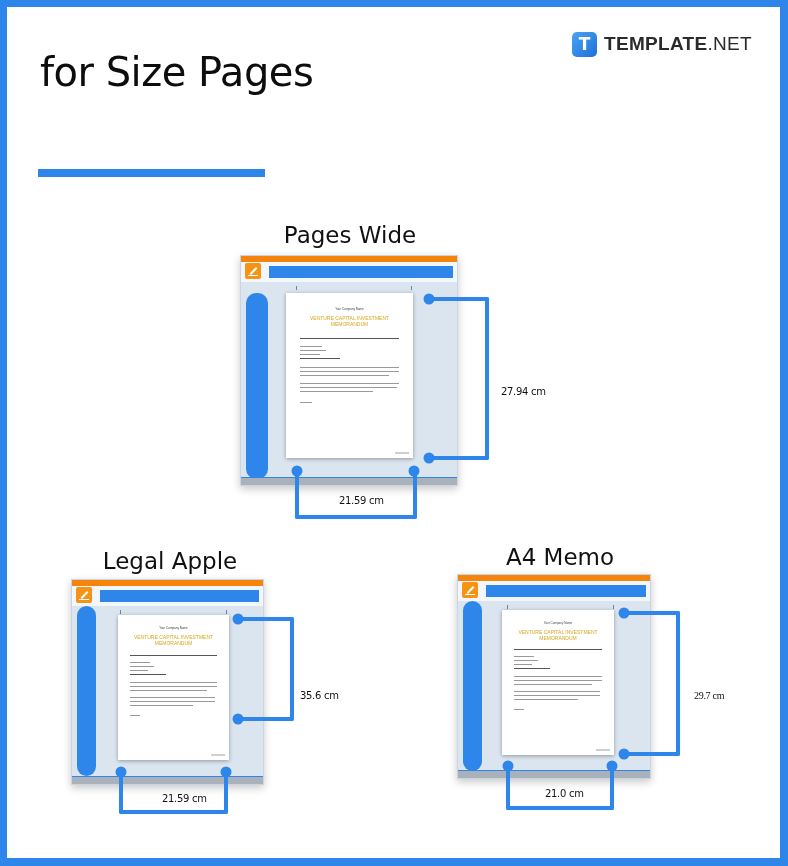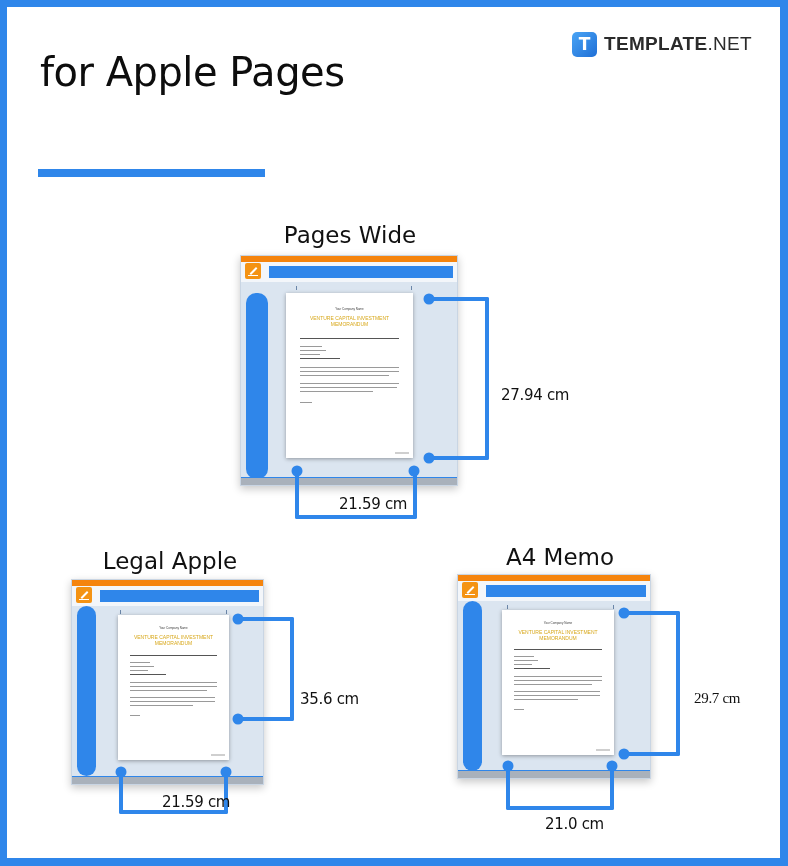--- a/index.html
+++ b/index.html
@@ -82,31 +82,31 @@
     position: absolute; border: 4px solid #2f86ea; border-left: none; border-radius: 0 2px 2px 0;
   }
   .bracket-h {
     position: absolute; border: 4px solid #2f86ea; border-top: none; border-radius: 0 0 2px 2px;
   }
   .dot {
     position: absolute; width: 11px; height: 11px; border-radius: 50%; background: #2f86ea;
     transform: translate(-50%, -50%);
   }
   .dim-label {
-    position: absolute; font-family: "DejaVu Sans", sans-serif; font-size: 15px;
+    position: absolute; font-family: "DejaVu Sans", sans-serif; font-size: 10px;
     color: #111; white-space: nowrap; letter-spacing: -0.3px;
   }
 </style>
 </head>
 <body>
 
 <div class="frame"></div>
 
 <div class="title">
-  <div>for Apple Pages</div>
+  <div>for Size Pages</div>
 </div>
 <div class="title-underline"></div>
 
 <div class="logo">
   <div class="logo-badge">T</div>
   <div class="logo-text"><span>TEMPLATE</span><span class="light">.NET</span></div>
 </div>
 
 <div class="size-label" style="left:350px; top:222px;">Pages Wide</div>
 
@@ -222,13 +222,13 @@
 </div>
 
 <div class="bracket-v" style="left:623px; top:611px; width:57px; height:145px;"></div>
 <div class="dot" style="left:624px; top:613px;"></div>
 <div class="dot" style="left:624px; top:754px;"></div>
 <div class="dim-label" style="left:694px; top:690px;font-family:Liberation Serif, serif;">29.7 cm</div>
 
 <div class="bracket-h" style="left:506px; top:764px; width:108px; height:46px;"></div>
 <div class="dot" style="left:508px; top:766px;"></div>
 <div class="dot" style="left:612px; top:766px;"></div>
-<div class="dim-label" style="left:545px; top:788px;margin-top:27px;">21.0 cm</div>
+<div class="dim-label" style="left:545px; top:788px;">21.0 cm</div>
 
 </body></html>

